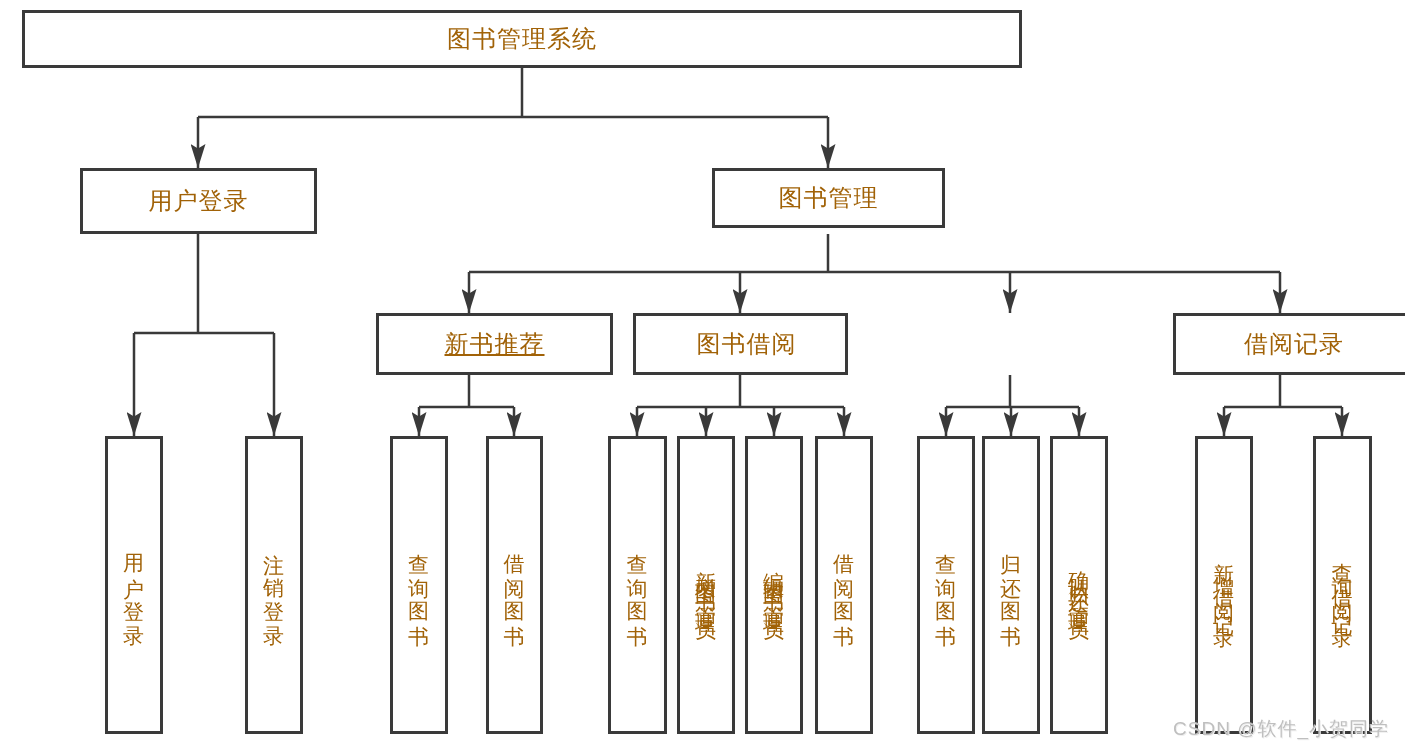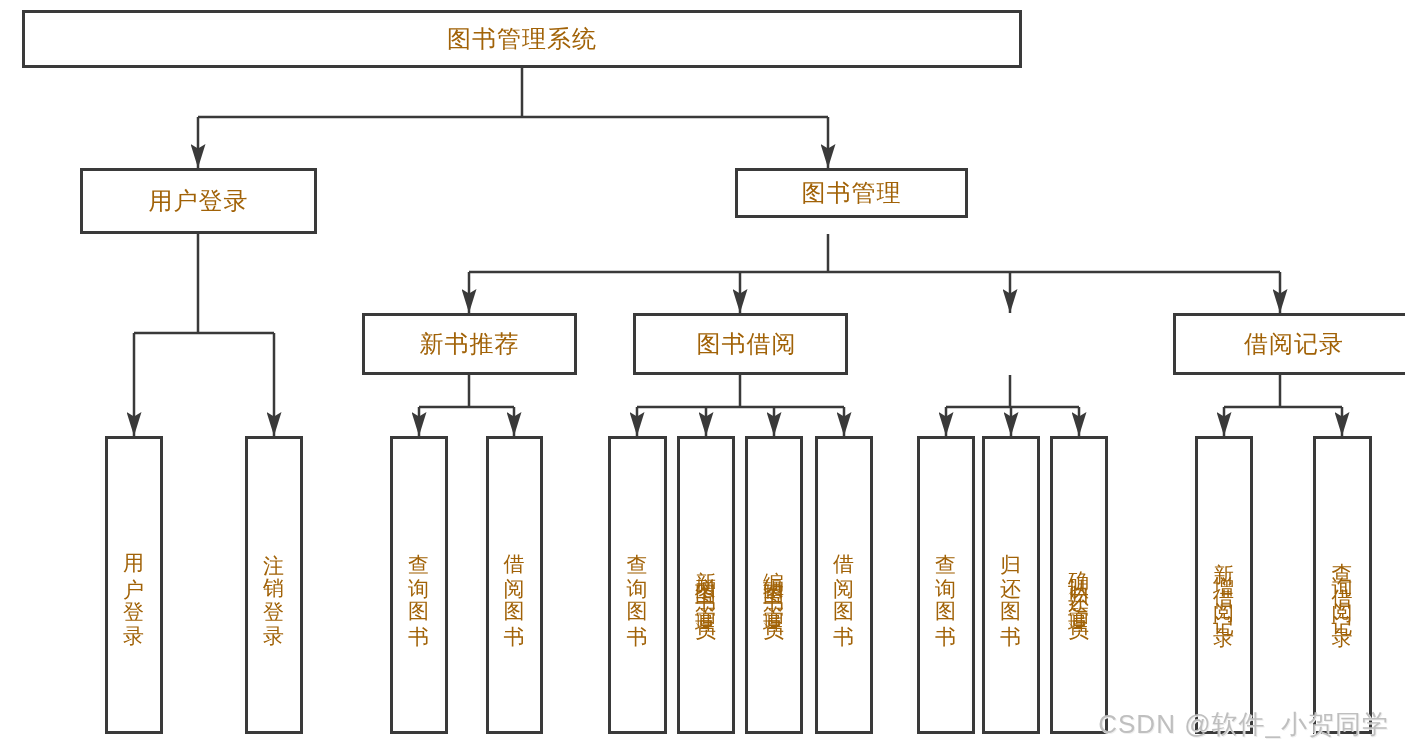--- a/index.html
+++ b/index.html
@@ -35,21 +35,21 @@
     line-height: 1;
     white-space: nowrap;
   }
   .sp4 { letter-spacing: 24px; }
   .sp6 { letter-spacing: 13px; }
   .sp9 { letter-spacing: 7px; }
   #watermark {
     position: absolute;
     right: 16px;
     bottom: 5px;
-    font-size: 26px;
+    font-size: 19px;
     color: #bfbfbf;
     letter-spacing: 1px;
     text-shadow: 1px 1px 0 #efefef;
   }
 </style>
 </head>
 <body>
 
 <div id="canvas">
 
@@ -90,23 +90,23 @@
     <line x1="1079" y1="407" x2="1079" y2="436" stroke="#3a3a3a" stroke-width="2.5" marker-end="url(#arrow)"></line>
 
     <path d="M1280,375 L1280,407 M1224,407 L1342,407" fill="none" stroke="#3a3a3a" stroke-width="2.5"></path>
     <line x1="1224" y1="407" x2="1224" y2="436" stroke="#3a3a3a" stroke-width="2.5" marker-end="url(#arrow)"></line>
     <line x1="1342" y1="407" x2="1342" y2="436" stroke="#3a3a3a" stroke-width="2.5" marker-end="url(#arrow)"></line>
   </svg>
 
   <div class="node h-node" style="left:22px; top:10px; width:1000px; height:58px;">图书管理系统</div>
 
   <div class="node h-node" style="left:80px; top:168px; width:237px; height:66px;">用户登录</div>
-  <div class="node h-node" style="left:712px; top:168px; width:233px; height:50px;margin-left:23px;">图书管理</div>
+  <div class="node h-node" style="left:712px; top:168px; width:233px; height:60px;">图书管理</div>
 
-  <div class="node h-node" style="left:362px; top:313px; width:215px; height:62px;">新书推荐</div>
+  <div class="node h-node" style="left:376px; top:313px; width:237px; height:62px;text-decoration:underline;">新书推荐</div>
   <div class="node h-node" style="left:633px; top:313px; width:215px; height:62px;padding-left:12px;">图书借阅</div>
   <div class="node h-node" style="left:1173px; top:313px; width:242px; height:62px;">借阅记录</div>
 
   <div class="node v-node" style="left:105px; top:436px; width:58px; height:298px;">
     <span class="vtext sp4">用户登录</span>
   </div>
   <div class="node v-node" style="left:245px; top:436px; width:58px; height:298px;">
     <span class="vtext sp4">注销登录</span>
   </div>
 

